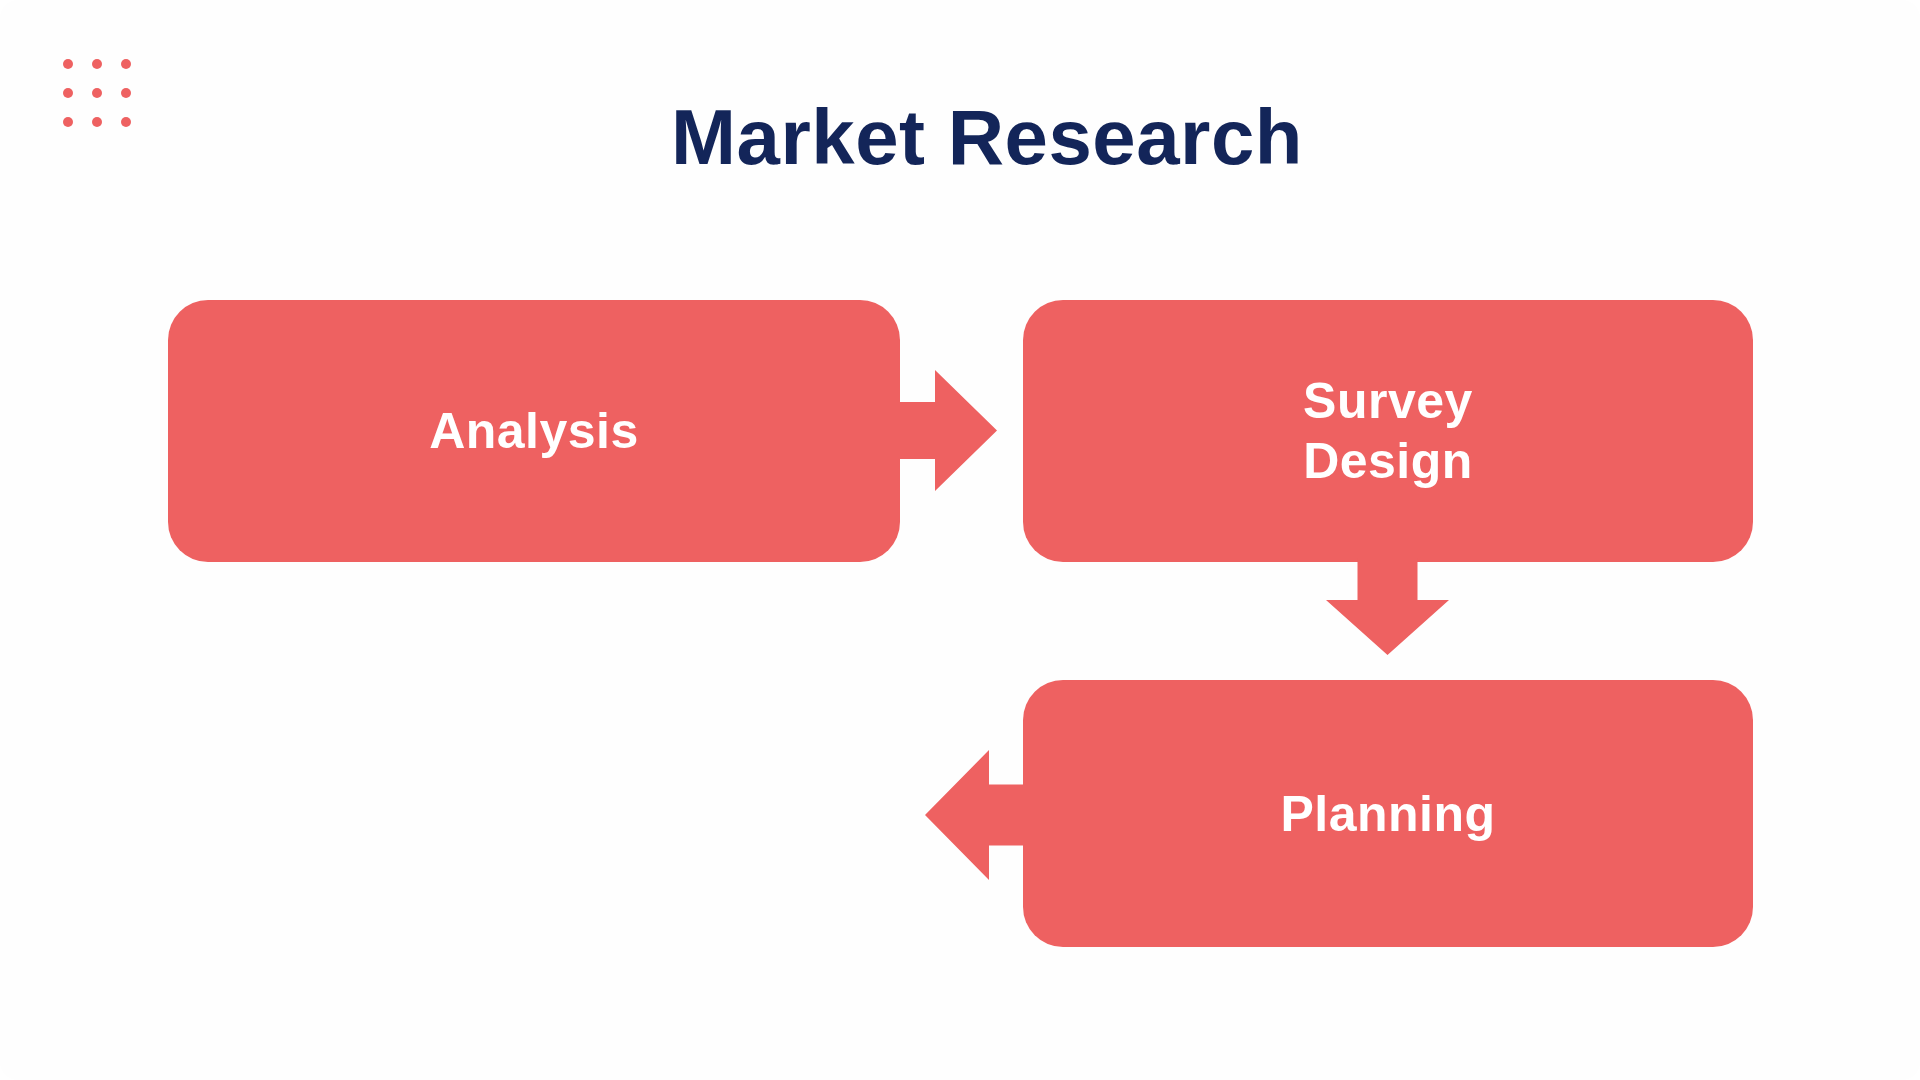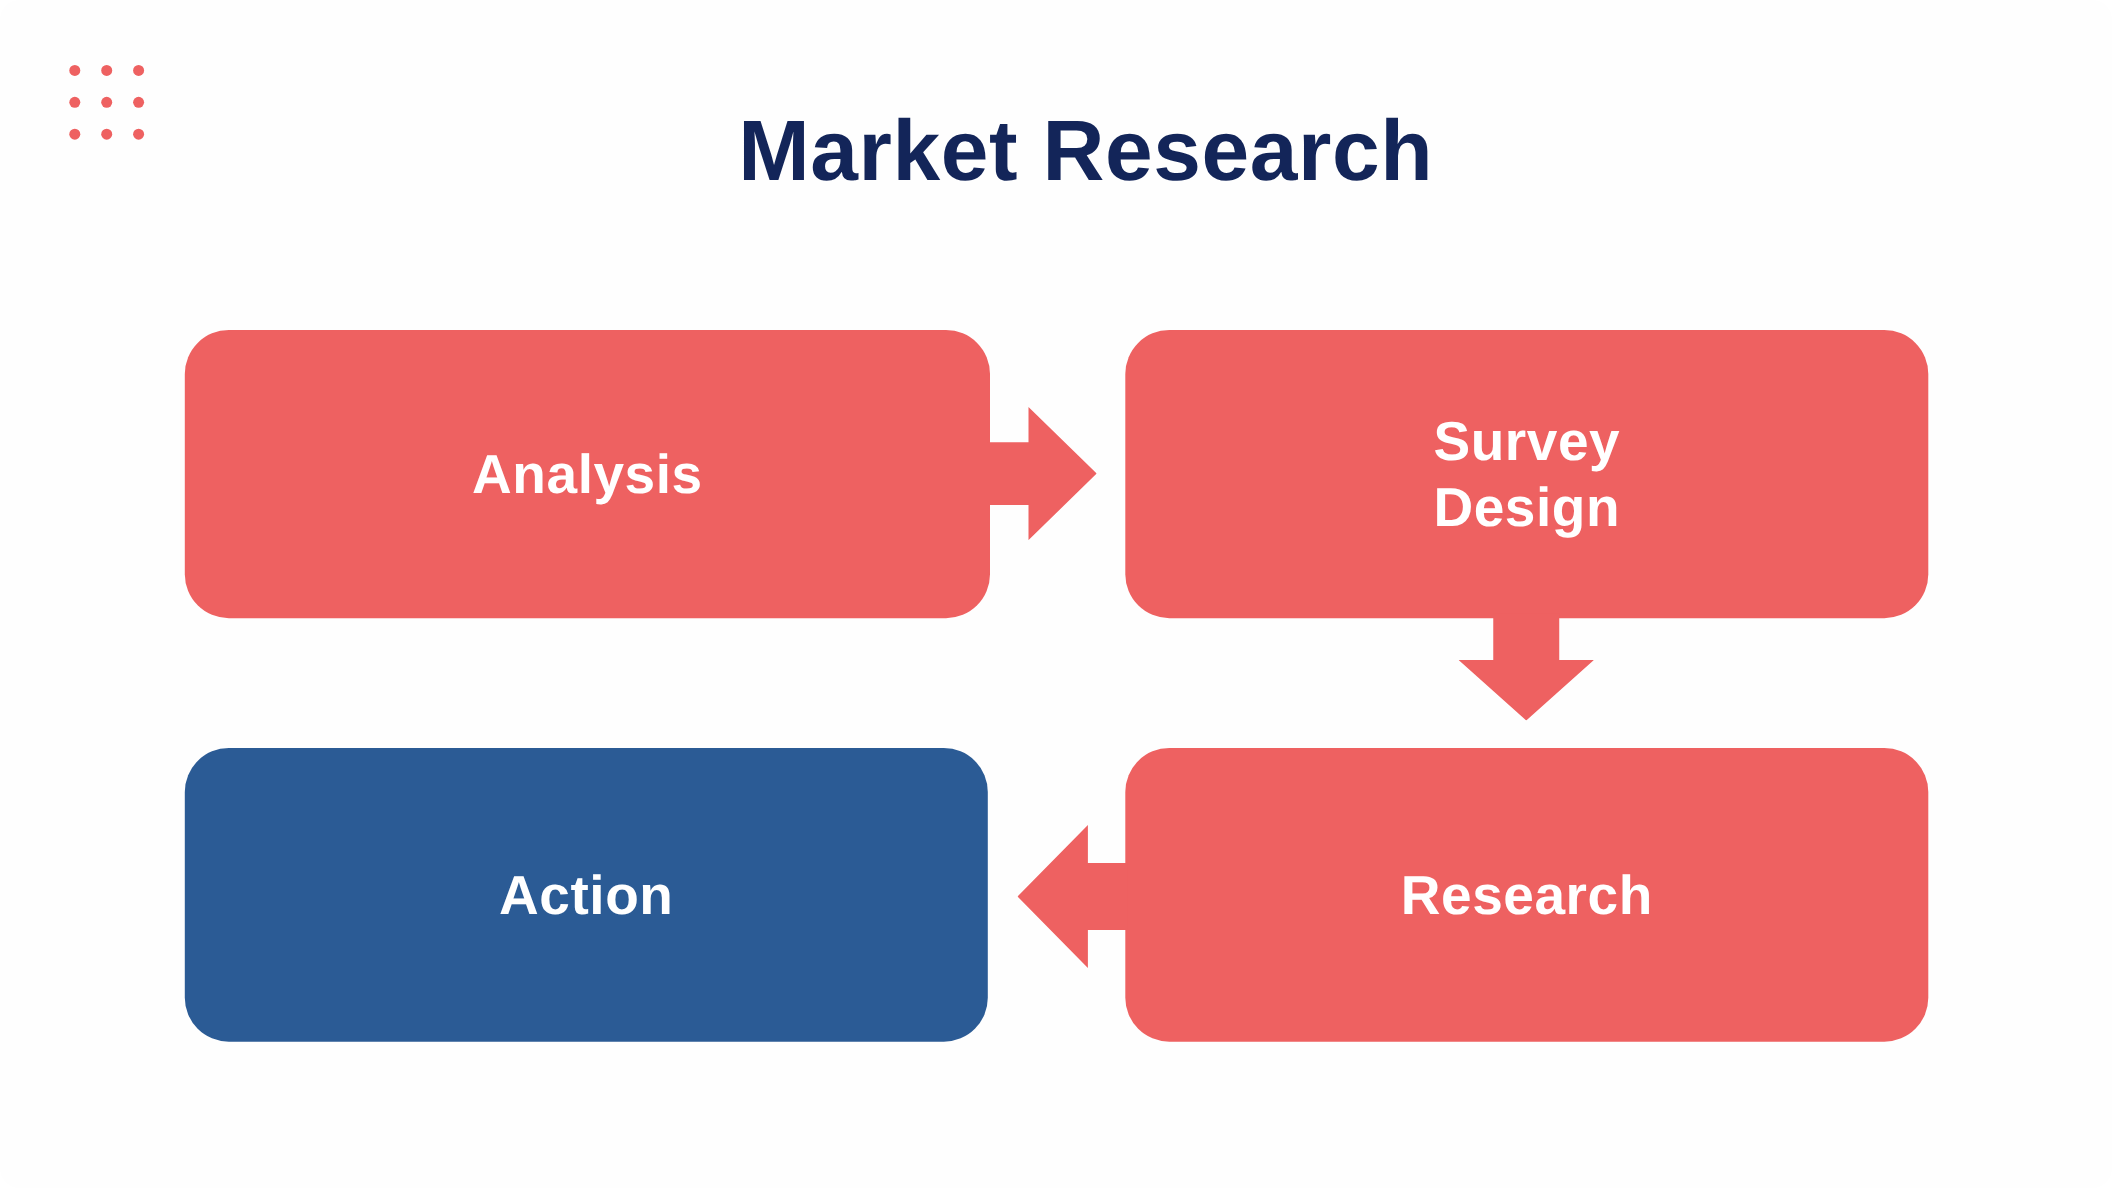--- a/index.html
+++ b/index.html
@@ -91,26 +91,23 @@
   <div class="box" id="box-planning" style="background: rgb(238, 97, 97); color: rgb(255, 255, 255);">
     <span>Analysis</span>
   </div>
 
   <div class="box" id="box-survey" style="background: rgb(238, 97, 97); color: rgb(255, 255, 255);">
     <span>Survey
 Design</span>
   </div>
 
   <div class="box" id="box-analysis" style="background: rgb(238, 97, 97); color: rgb(255, 255, 255);">
-    <span>Research</span>
+    <span>Planning</span>
   </div>
 
-  <div class="box" id="box-action" style="background: rgb(43, 91, 149); color: rgb(255, 255, 255);">
-    <span>Action</span>
-  </div>
 
   <svg class="arrow" id="arrow-right" width="99" height="121" viewBox="0 0 99 121">
     <polygon points="0,32 37,32 37,0 99,60.5 37,121 37,89 0,89"></polygon>
   </svg>
 
   <svg class="arrow" id="arrow-down" width="123" height="97" viewBox="0 0 123 97">
     <polygon points="31.5,0 91.5,0 91.5,42 123,42 61.5,97 0,42 31.5,42"></polygon>
   </svg>
 
   <svg class="arrow" id="arrow-left" width="100" height="130" viewBox="0 0 100 130">

